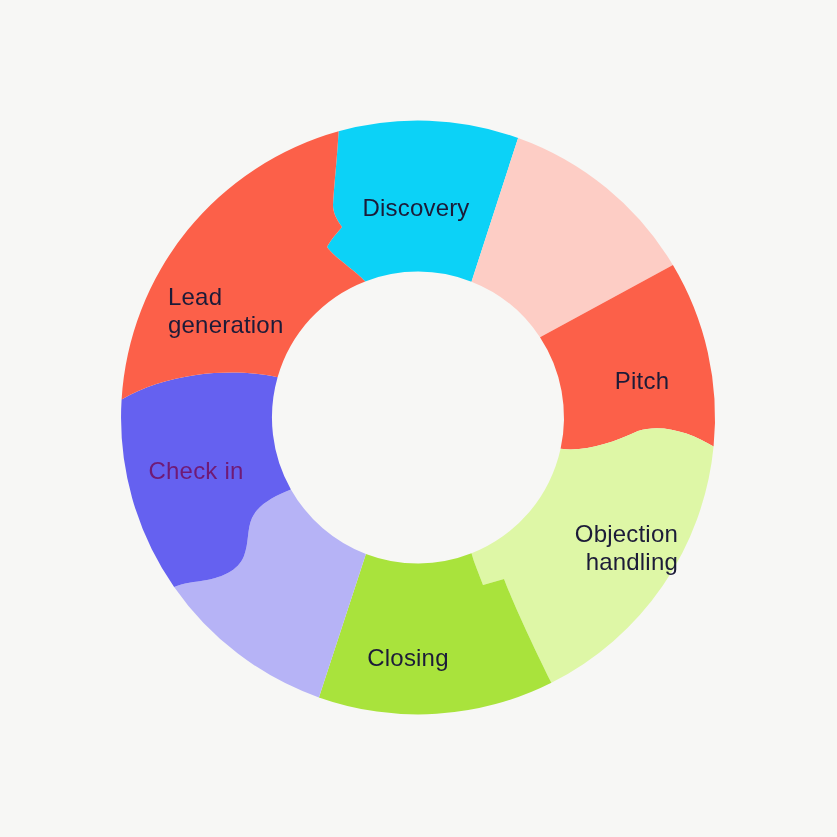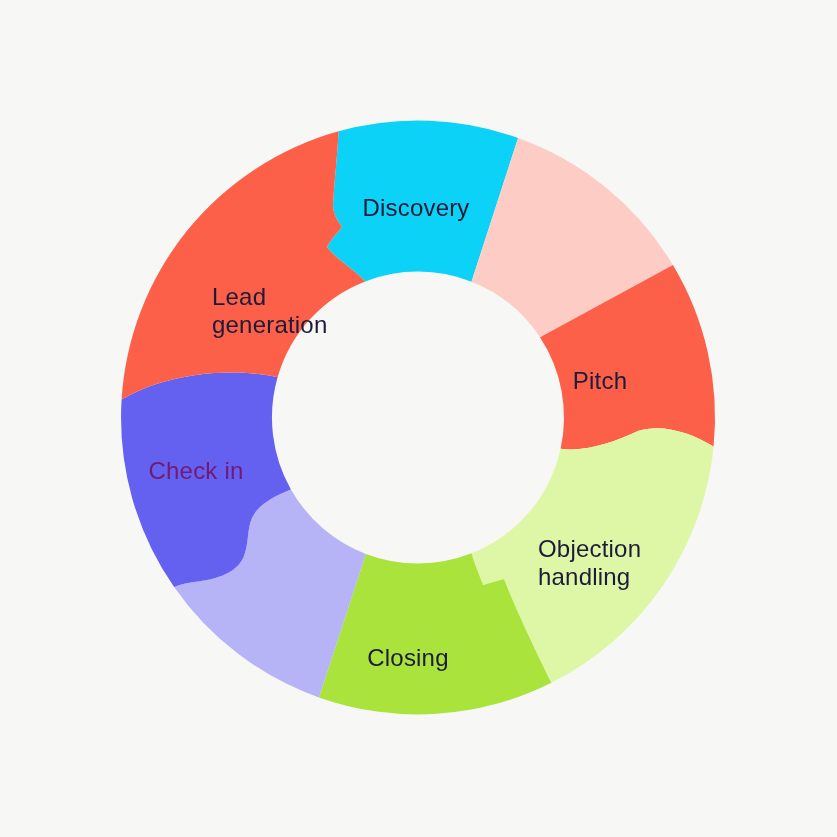--- a/index.html
+++ b/index.html
@@ -113,24 +113,24 @@
              C 337,160 334,186 333,205
              C 333,212 336,219 342,227
              C 338,232 332,238 327,247
              C 335,258 352,268 365.2,281.4
              A 146,146 0 0 0 277.6,377.3 Z" fill="#fc6049"></path>
   </svg>
 
   <div class="seg-label centered" style="left:416px; top:208px;">Discovery</div>
 
 
-  <div class="seg-label centered" style="left:600px; top:381px;">Pitch</div>
+  <div class="seg-label centered" style="left:642px; top:381px;">Pitch</div>
 
-  <div class="seg-label wrap" style="left:538px; top:535px; width:140px;">Objection handling</div>
+  <div class="seg-label wrap" style="left:538px; top:520px; width:140px;text-align:right;">Objection handling</div>
 
   <div class="seg-label centered" style="left:408px; top:658px;text-align:center;">Closing</div>
 
 
   <div class="seg-label centered light" style="left:196px; top:471px;">Check in</div>
 
-  <div class="seg-label wrap" style="left:168px; top:283px; width:140px;margin-left:44px;">Lead generation</div>
+  <div class="seg-label wrap" style="left:168px; top:283px; width:140px;">Lead generation</div>
 
 </div>
 
 </body></html>

